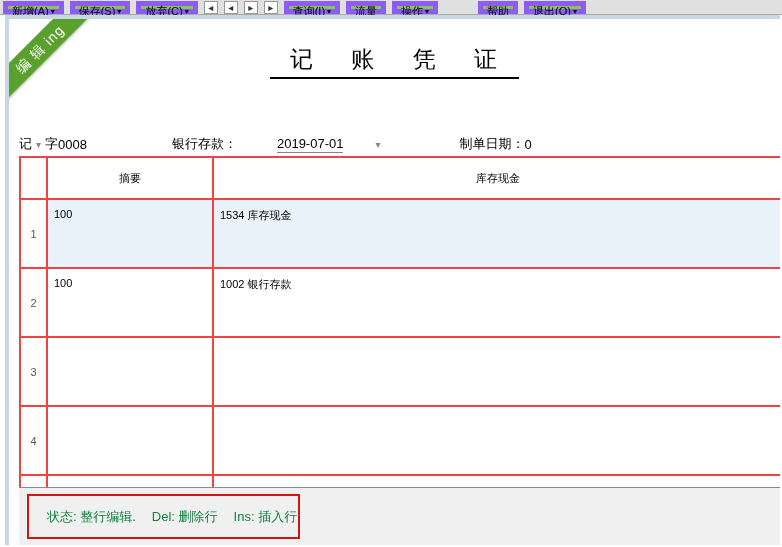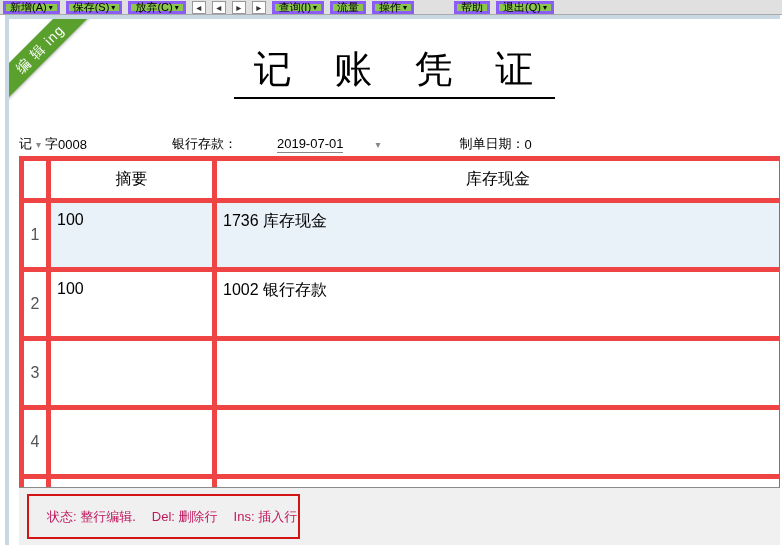--- a/index.html
+++ b/index.html
@@ -15,22 +15,22 @@
     font-size: 11px;
     color: #333;
     border-bottom: 1px solid #aaa;
   }
   .tb-btn {
     height: 13px;
     padding: 0 4px;
     background: #8ac64b;
     color: #000;
     display: flex;
-    align-items: center;
-    border: 3px solid #8b5cf6;
+    align-items: flex-start;
+    border: 5px solid #8b5cf6;
     white-space: nowrap;
     line-height: 11px;
   }
   .tb-btn span.arrow { font-size: 8px; margin-left: 2px; }
   .tb-ico {
     width: 14px; height: 13px;
     background: #fff;
     border: 1px solid #999;
     display: flex; align-items: center; justify-content: center;
     font-size: 10px;
@@ -61,21 +61,21 @@
     letter-spacing: 1px;
     box-shadow: 0 1px 3px rgba(0,0,0,.3);
   }
   .title-wrap {
     position: absolute;
     top: 25px; left: 0; right: 0;
     text-align: center;
   }
   .title {
     display: inline-block;
-    font-size: 38px;
+    font-size: 23px;
     letter-spacing: 16px;
     border-bottom: 2px solid #000;
     padding: 0 6px 2px 20px;
   }
   
   .meta {
     position: absolute;
     top: 113px; left: 10px; right: 0;
     height: 24px;
     font-size: 13px;
@@ -88,39 +88,39 @@
   .meta .sep2 { width: 75px; }
   .meta .underline { border-bottom: 1px solid #888; padding-bottom: 1px; margin-left: 40px; }
   
   .vtable {
     position: absolute;
     top: 137px; left: 10px;
     width: 765px;
     border-collapse: collapse;
   }
   .vtable th, .vtable td {
-    border: 5px solid #ef4444;
-    font-size: 16px;
+    border: 2px solid #ef4444;
+    font-size: 11px;
   }
   .vtable th { background: #fff; font-weight: normal; height: 42px; }
   .vtable td { height: 69px; vertical-align: top; padding: 8px 4px 0 6px; text-align: left; }
   .rn { width: 27px; text-align: center !important; vertical-align: middle !important; padding: 0 !important; color: #555; }
   .summary-col { width: 166px; }
   
   tr.editing td.summary-col,
   tr.editing td.subject-col { background: #e9f1f9; }
   
   .status {
     position: absolute;
     top: 475px; left: 18px;
     width: 273px; height: 45px;
     border: 2px solid #d21414;
     background: #f0f0f0;
     font-size: 13px;
-    color: #be185d;
+    color: #15803d;
     display: flex; align-items: center;
     padding-left: 18px;
     gap: 16px;
   }
   .status-bg {
     position: absolute;
     top: 468px; left: 10px;
     width: 765px; height: 60px;
     background: #f0f0f0;
     border-top: 1px solid #8a8a8a;
@@ -193,21 +193,21 @@
   <table class="vtable">
     <tbody>
         <tr>
       <th class="rn"></th>
       <th class="summary-col">摘要</th>
       <th class="subject-col">库存现金</th>
     </tr>
     <tr class="editing">
       <td class="rn">1</td>
       <td class="summary-col">100</td>
-      <td class="subject-col">1736  库存现金</td>
+      <td class="subject-col">1534  库存现金</td>
     </tr>
     <tr>
       <td class="rn">2</td>
       <td class="summary-col">100</td>
       <td class="subject-col">1002  银行存款</td>
     </tr>
     <tr>
       <td class="rn">3</td>
       <td class="summary-col"></td>
       <td class="subject-col"></td>

